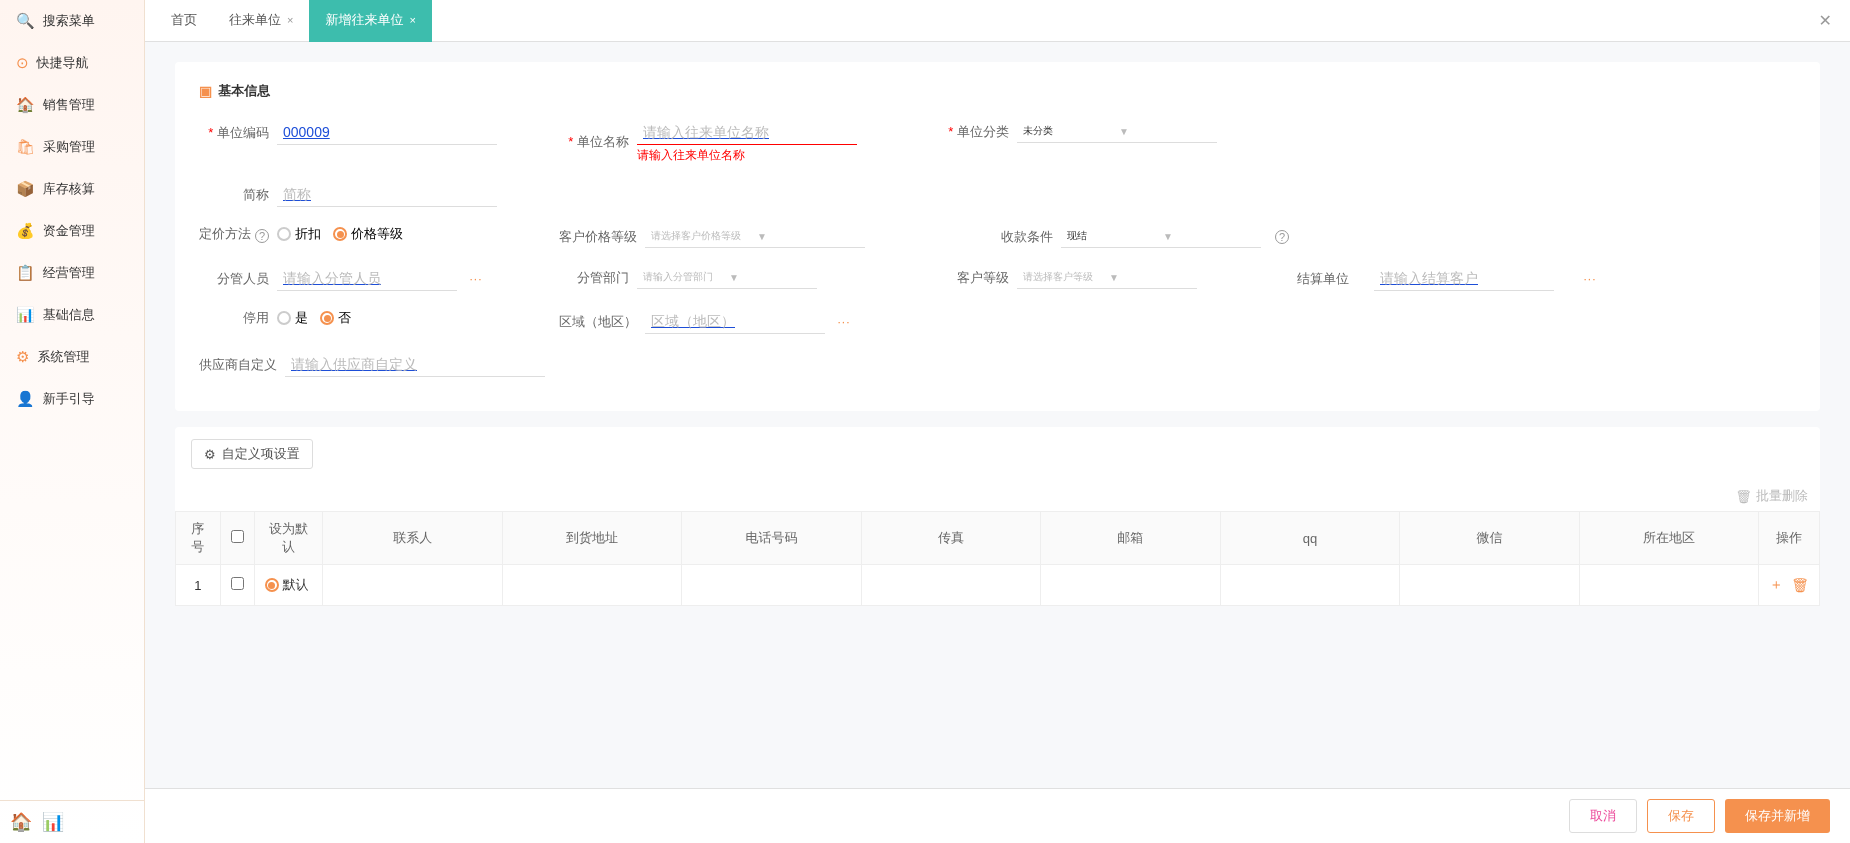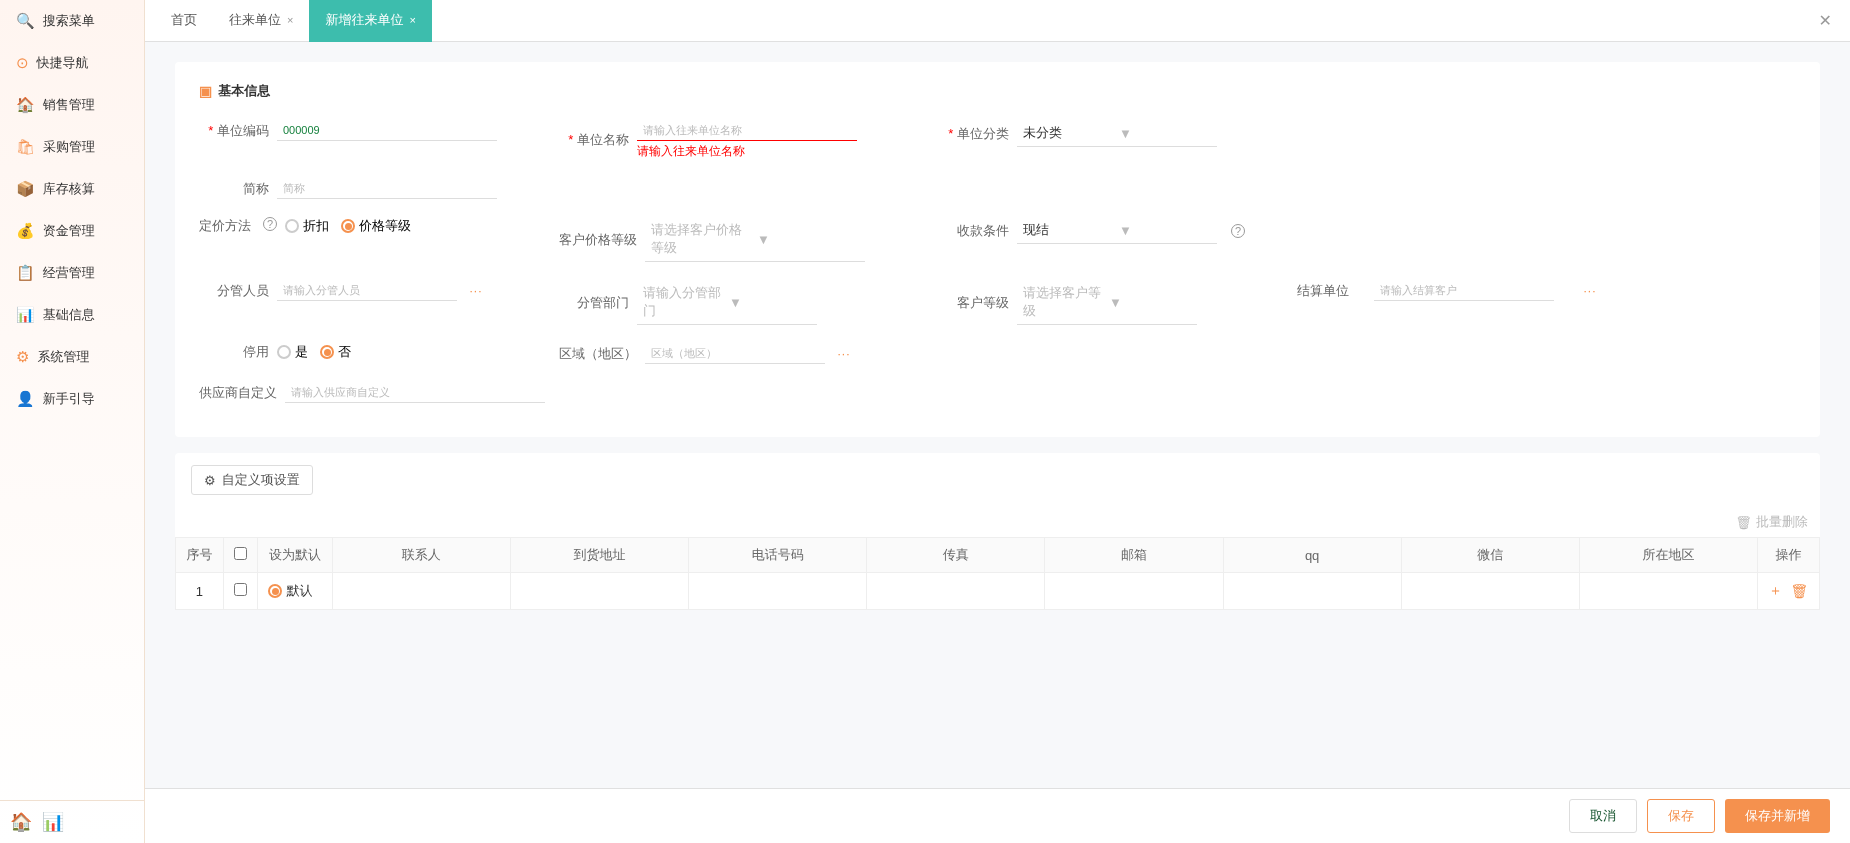--- a/index.html
+++ b/index.html
@@ -128,44 +128,45 @@
     .form-label.required::before {
       content: '* ';
       color: red;
     }
 
     .form-control {
       border: none;
       border-bottom: 1px solid #ddd;
       outline: none;
       padding: 4px 6px;
-      font-size: 11px;
-      color: #15803d;
+      font-size: 14px;
+      color: #1d4ed8;
       background: transparent;
       flex: 1;
       min-width: 0;
+      text-decoration: underline;
     }
     .form-control::placeholder { color: #bbb; }
     .form-control.error-border { border-bottom: 1px solid red; }
 
     .error-msg { color: red; font-size: 12px; margin-top: 2px; }
 
     .field-wrap { display: flex; flex-direction: column; flex: 1; justify-content: space-between; }
 
     
     .select-wrap {
       display: flex;
       align-items: center;
       border-bottom: 1px solid #ddd;
       flex: 1;
       padding: 4px 6px;
       cursor: pointer;
       gap: 4px;
     }
-    .select-wrap span { flex: 1; color: #bbb; font-size: 13px; }
+    .select-wrap span { flex: 1; color: #bbb; font-size: 10px; }
     .select-wrap .val { color: #333; }
     .select-arrow { color: #f5914e; font-size: 11px; }
 
     
     .type-buttons { display: flex; gap: 8px; }
     .type-btn {
       padding: 5px 16px;
       border: 1px solid #ddd;
       border-radius: 3px;
       cursor: pointer;
@@ -244,21 +245,21 @@
     .footer {
       background: #fff;
       border-top: 1px solid #e0e0e0;
       padding: 10px 20px;
       display: flex;
       justify-content: flex-end;
       gap: 10px;
       flex-shrink: 0;
     }
     .btn { padding: 7px 20px; border-radius: 3px; cursor: pointer; font-size: 13px; border: 1px solid #ddd; }
-    .btn-default { background: #fff; color: #14532d; }
+    .btn-default { background: #fff; color: #ec4899; }
     .btn-primary { background: #fff; color: #f5914e; border-color: #f5914e; }
     .btn-warning { background: #f5914e; color: #fff; border: none; }
 
     
     .row-actions { display: flex; align-items: center; justify-content: center; gap: 8px; }
     .row-action-btn { color: #f5914e; cursor: pointer; font-size: 14px; }
     .row-action-del { color: #f5914e; cursor: pointer; font-size: 14px; }
 
     
     .content::-webkit-scrollbar { width: 6px; }
@@ -363,21 +364,21 @@
 
       <div class="form-row">
         <div class="form-group" style="max-width:340px;">
           <span class="form-label">简称</span>
           <input class="form-control" type="text" style="max-width: 220px;" placeholder="简称">
         </div>
       </div>
 
       <div class="form-row">
         <div class="form-group" style="max-width:340px;">
-          <span class="form-label" style="display:flex;align-items:flex-start;gap:12px;">
+          <span class="form-label" style="display:flex;align-items:flex-end;gap:4px;">
             <span>定价方法</span>
             <span class="qmark">?</span>
           </span>
           <div class="radio-group">
             <div class="radio-item">
               <div class="radio-circle"></div>
               <span>折扣</span>
             </div>
             <div class="radio-item">
               <div class="radio-circle checked"></div>
@@ -385,21 +386,21 @@
             </div>
           </div>
         </div>
         <div class="form-group" style="max-width:360px; margin-left:20px;">
           <span class="form-label">客户价格等级</span>
           <div class="select-wrap" style="max-width:220px;">
             <span>请选择客户价格等级</span>
             <span class="select-arrow">▼</span>
           </div>
         </div>
-        <div class="form-group" style="max-width:350px; margin-left:20px;">
+        <div class="form-group" style="max-width:350px; margin-left:20px;justify-content:flex-end;">
           <span class="form-label">收款条件</span>
           <div class="select-wrap" style="max-width:200px;">
             <span class="val">现结</span>
             <span class="select-arrow">▼</span>
           </div>
           <span class="qmark" style="margin-left:6px;">?</span>
         </div>
       </div>
 
       <div class="form-row">

